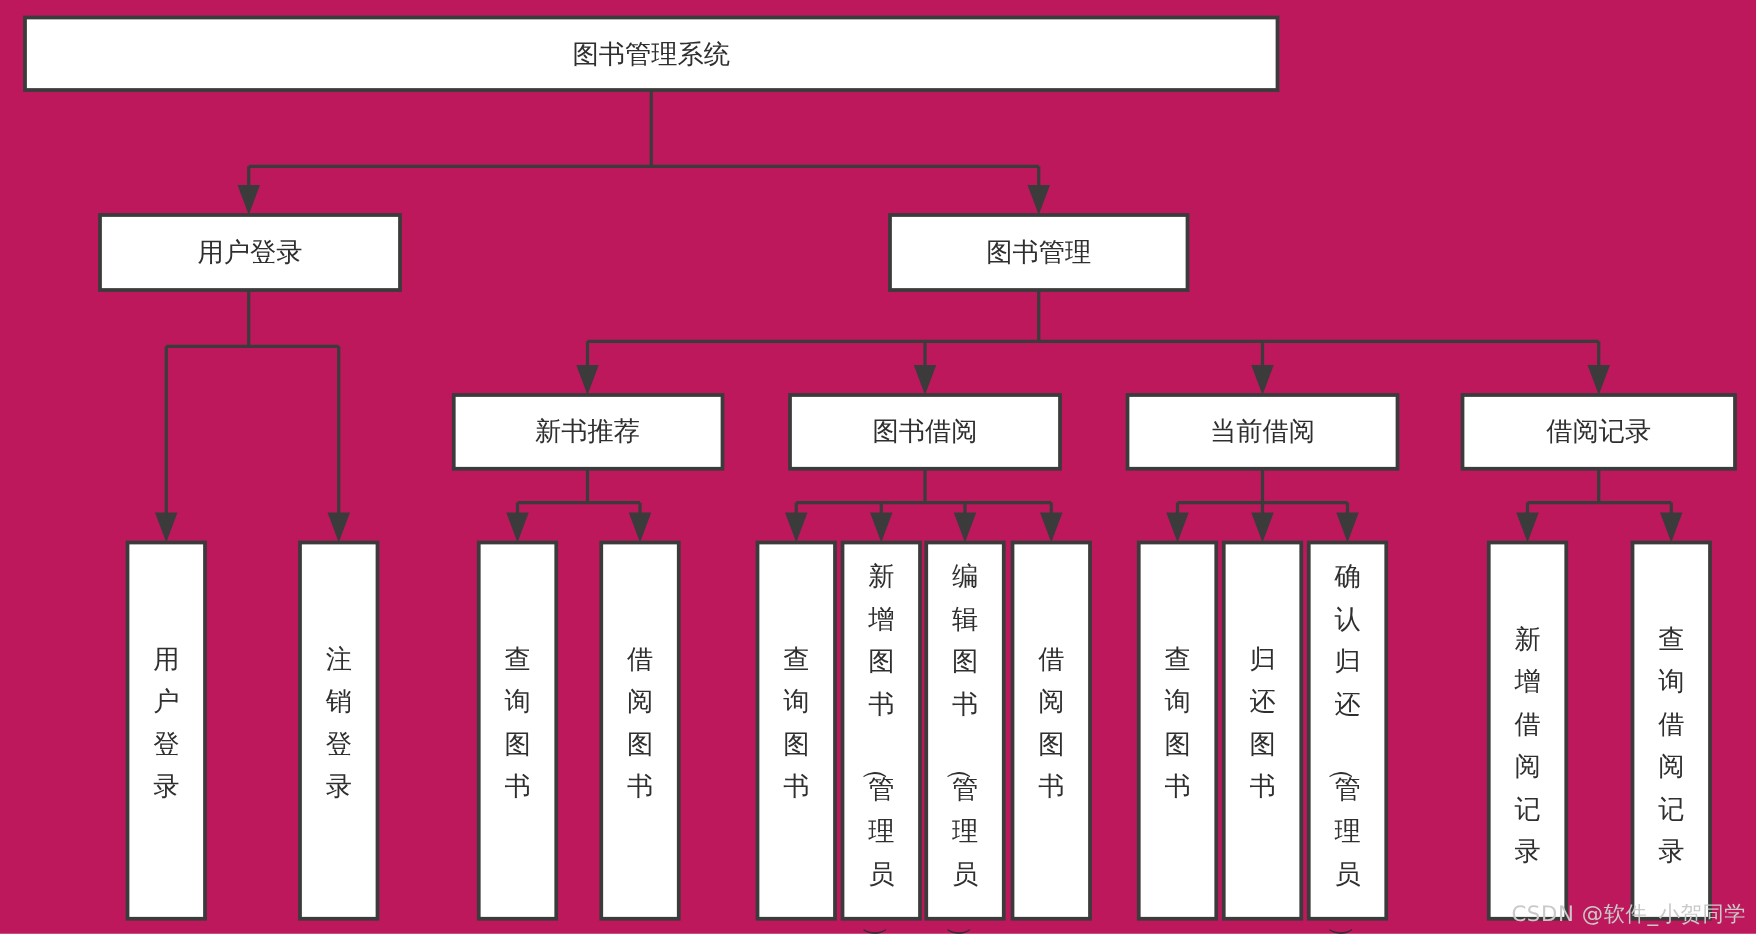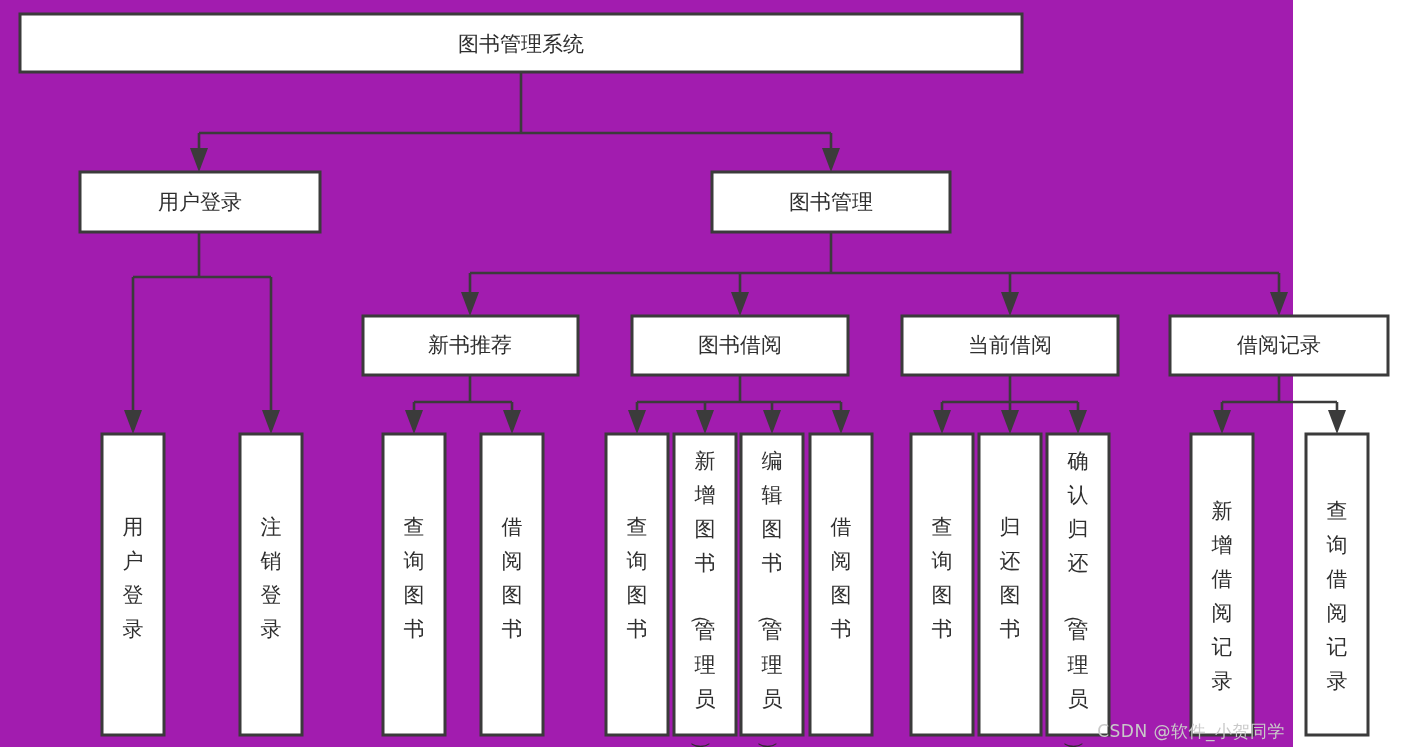--- a/index.html
+++ b/index.html
@@ -8,23 +8,23 @@
     background: #ffffff;
   }
   body {
     width: 1405px;
     height: 747px;
     font-family: "DejaVu Sans", "Liberation Sans", sans-serif;
     overflow: hidden;
   }
   #diagram-root {
     position: relative;
-    width: 1293px;
+    width: 1405px;
     height: 747px;
-    background: #a21caf;
+    background: #be185d;
   }
   svg#tree-svg {
     position: absolute;
     left: 0;
     top: 0;
     width: 1405px;
     height: 747px;
   }
   .node-box {
     fill: #ffffff;

